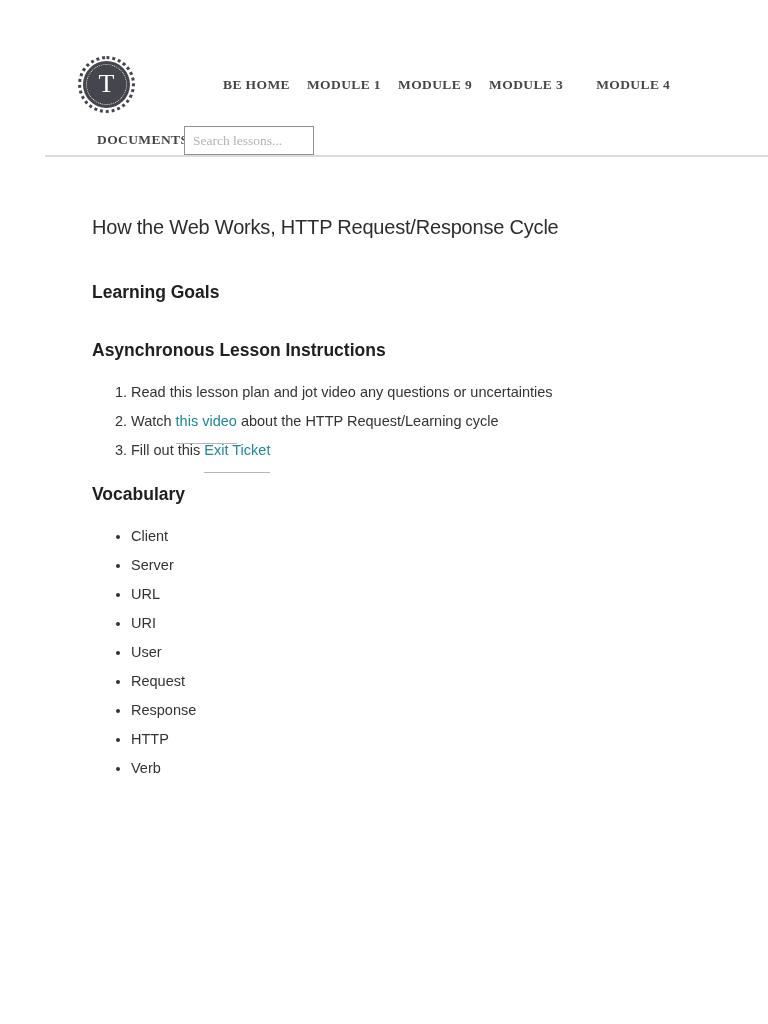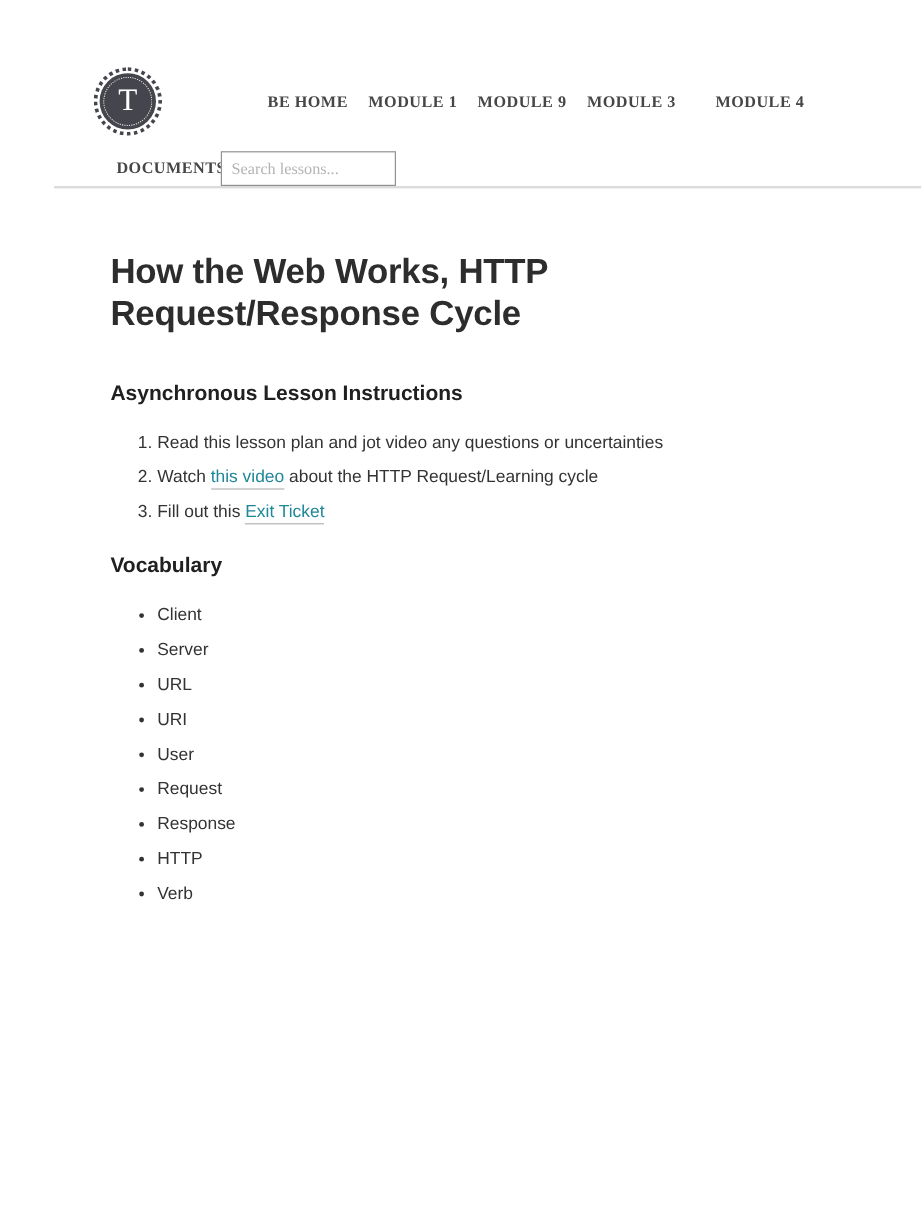--- a/index.html
+++ b/index.html
@@ -54,59 +54,59 @@
   }
   .nav-item:last-child{margin-left:16px;}
 
   .docs-label{
     position:absolute;left:97px;top:132px;
     font-family:"Liberation Serif","DejaVu Serif",serif;
     font-weight:bold;font-size:13.5px;letter-spacing:.4px;
     color:var(--nav-text);text-decoration:none;line-height:15px;
   }
   .search-input{
-    position:absolute;left:184px;top:126px;width:146px;height:29px;
+    position:absolute;left:184px;top:126px;width:130px;height:29px;
     border:1px solid var(--search-border);background:#ffffff;
     font-family:"Liberation Serif","DejaVu Serif",serif;
     font-size:13.5px;color:#555;padding:0 8px;outline:none;border-radius:0;
   }
   .search-input::placeholder{color:var(--placeholder);opacity:1;}
 
   .header-divider{
     position:absolute;left:45px;right:0;top:155px;height:2px;
     background:var(--divider);
   }
 
   
   .article{position:absolute;left:92px;top:210px;width:612px;}
 
   .page-title{
     margin:0;max-width:505px;
-    font-size:29px;font-weight:700;line-height:35px;
+    font-size:20px;font-weight:400;line-height:35px;
     color:var(--title-text);letter-spacing:-.2px;
   }
   .section-heading{
     margin:37px 0 0;
     font-size:17.5px;font-weight:700;line-height:21px;
     color:var(--heading-text);
   }
   .section-heading + ul, .section-heading + ol{margin-top:23px;}
   .goals-heading{margin-top:37px;}
   .instructions-heading{}
   .vocabulary-heading{margin-top:25px;}
 
   ul.bullet-list{list-style:disc;margin:23px 0 0;padding-left:39px;}
   ol.numbered-list{list-style:decimal;margin:23px 0 0;padding-left:39px;}
   ul.bullet-list li, ol.numbered-list li{
     font-size:14.5px;line-height:17px;margin-bottom:12px;color:var(--body-text);
   }
 
   .inline-link{
     color:var(--link-color);text-decoration:none;
-    border-bottom:1px solid var(--underline);padding-bottom:1px;
+    border-bottom:1px solid var(--underline);padding-bottom:14px;
   }
 </style>
 </head>
 <body>
 
 <div class="page">
 
   <header class="site-header">
 
     <a href="#" class="logo">
@@ -126,20 +126,21 @@
 
     <input type="text" class="search-input" placeholder="Search lessons..." style="">
 
     <div class="header-divider"></div>
   </header>
 
   <main class="article">
 
     <h1 class="page-title">How the Web Works, HTTP Request/Response Cycle</h1>
 
+    <h2 class="section-heading goals-heading">Learning Goals</h2>
 
 
     <h2 class="section-heading instructions-heading">Asynchronous Lesson Instructions</h2>
 
     <ol class="numbered-list">
         <li><span>Read this lesson plan and jot video any questions or uncertainties</span></li>
         <li><span>Watch </span><a href="#" class="inline-link">this video</a><span> about the HTTP Request/Learning cycle</span></li>
         <li><span>Fill out this </span><a href="#" class="inline-link">Exit Ticket</a></li>
       </ol>
 

